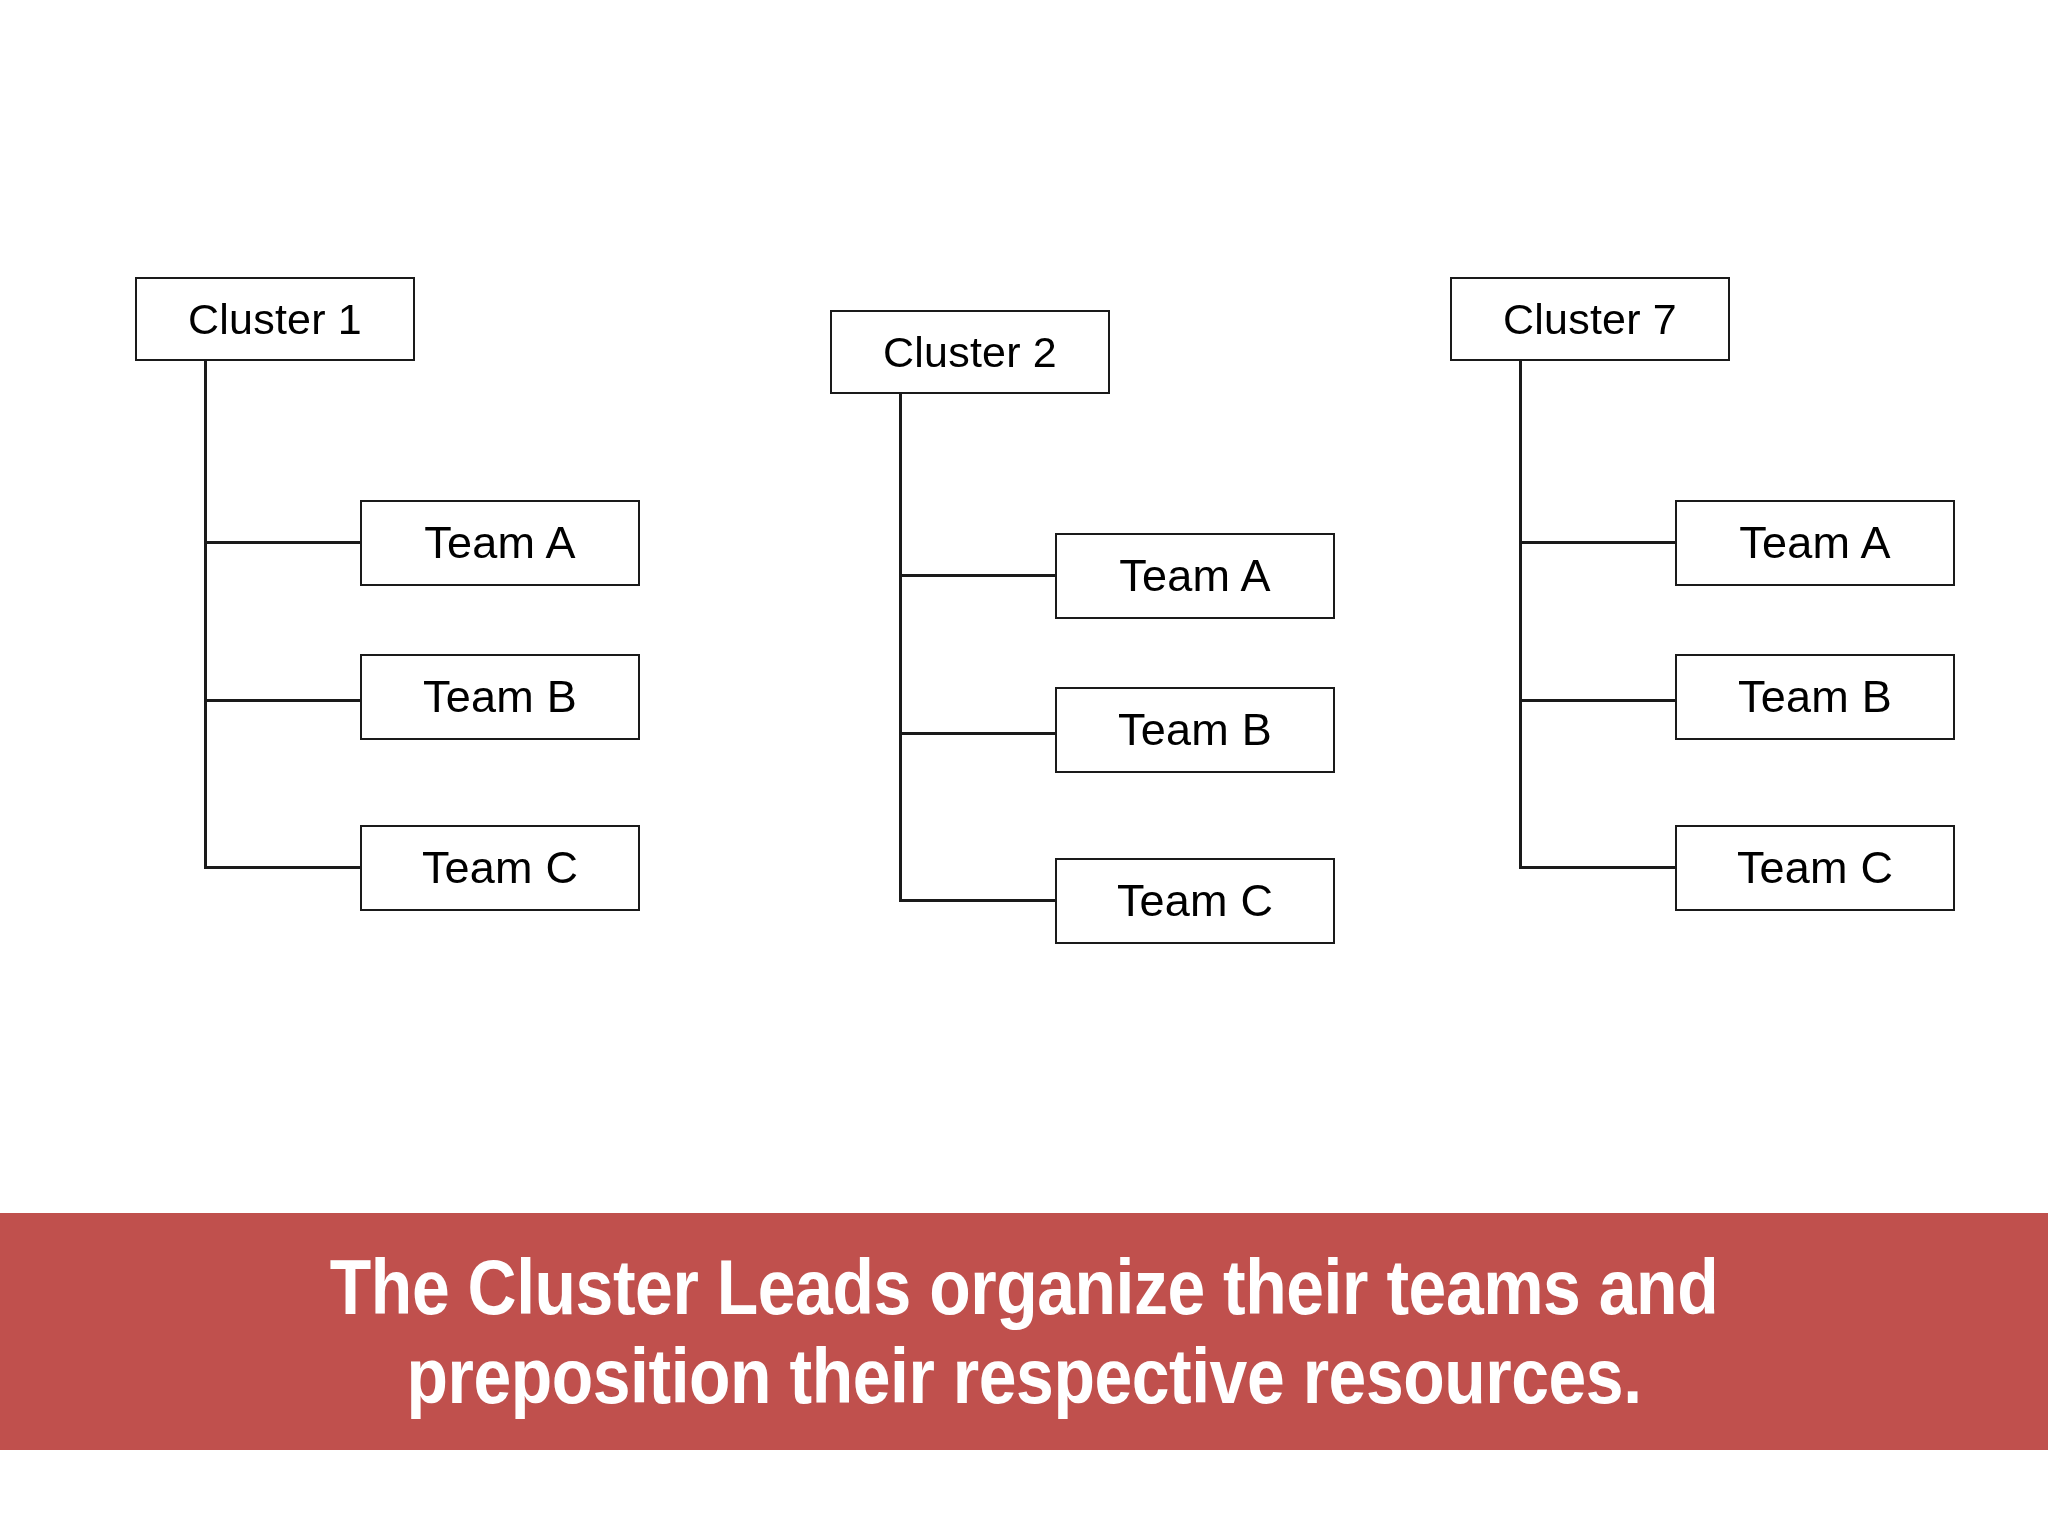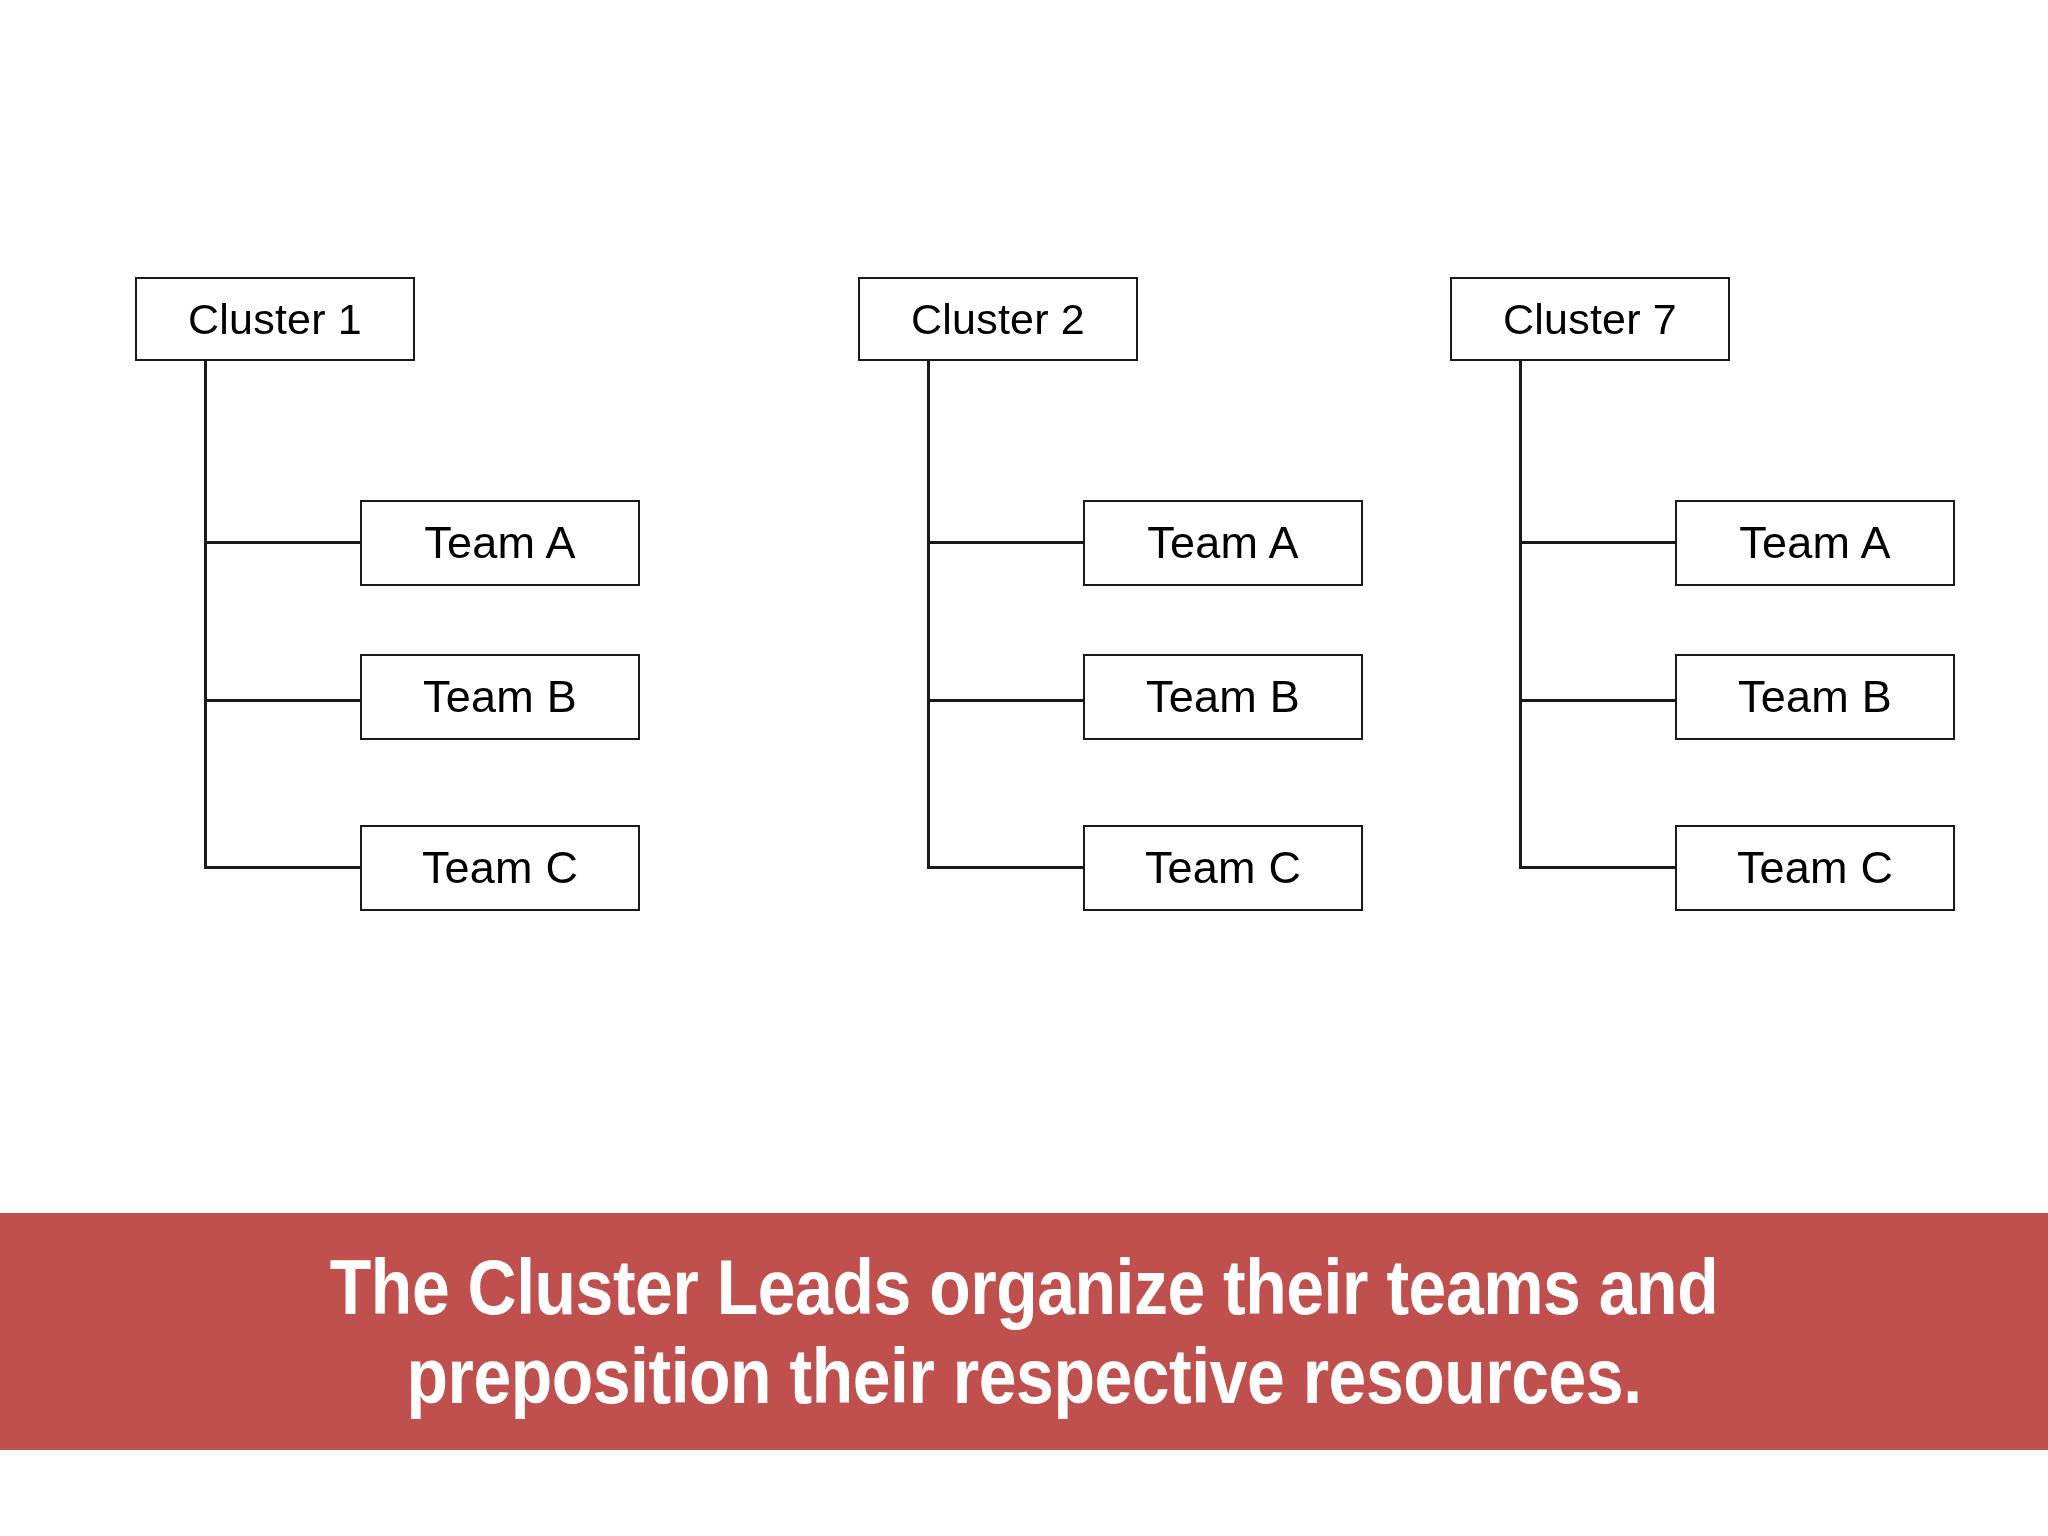--- a/index.html
+++ b/index.html
@@ -144,21 +144,21 @@
         <span>Team A</span>
       </div>
       <div class="node team-node team-b">
         <span>Team B</span>
       </div>
       <div class="node team-node team-c">
         <span>Team C</span>
       </div>
     </div>
 
-    <div class="cluster-group" style="left:858px;">
+    <div class="cluster-group" style="left:830px;margin-top:33px;">
       <div class="line vline"></div>
       <div class="line hline hline-a"></div>
       <div class="line hline hline-b"></div>
       <div class="line hline hline-c"></div>
       <div class="node cluster-node">
         <span>Cluster 2</span>
       </div>
       <div class="node team-node team-a">
         <span>Team A</span>
       </div>

